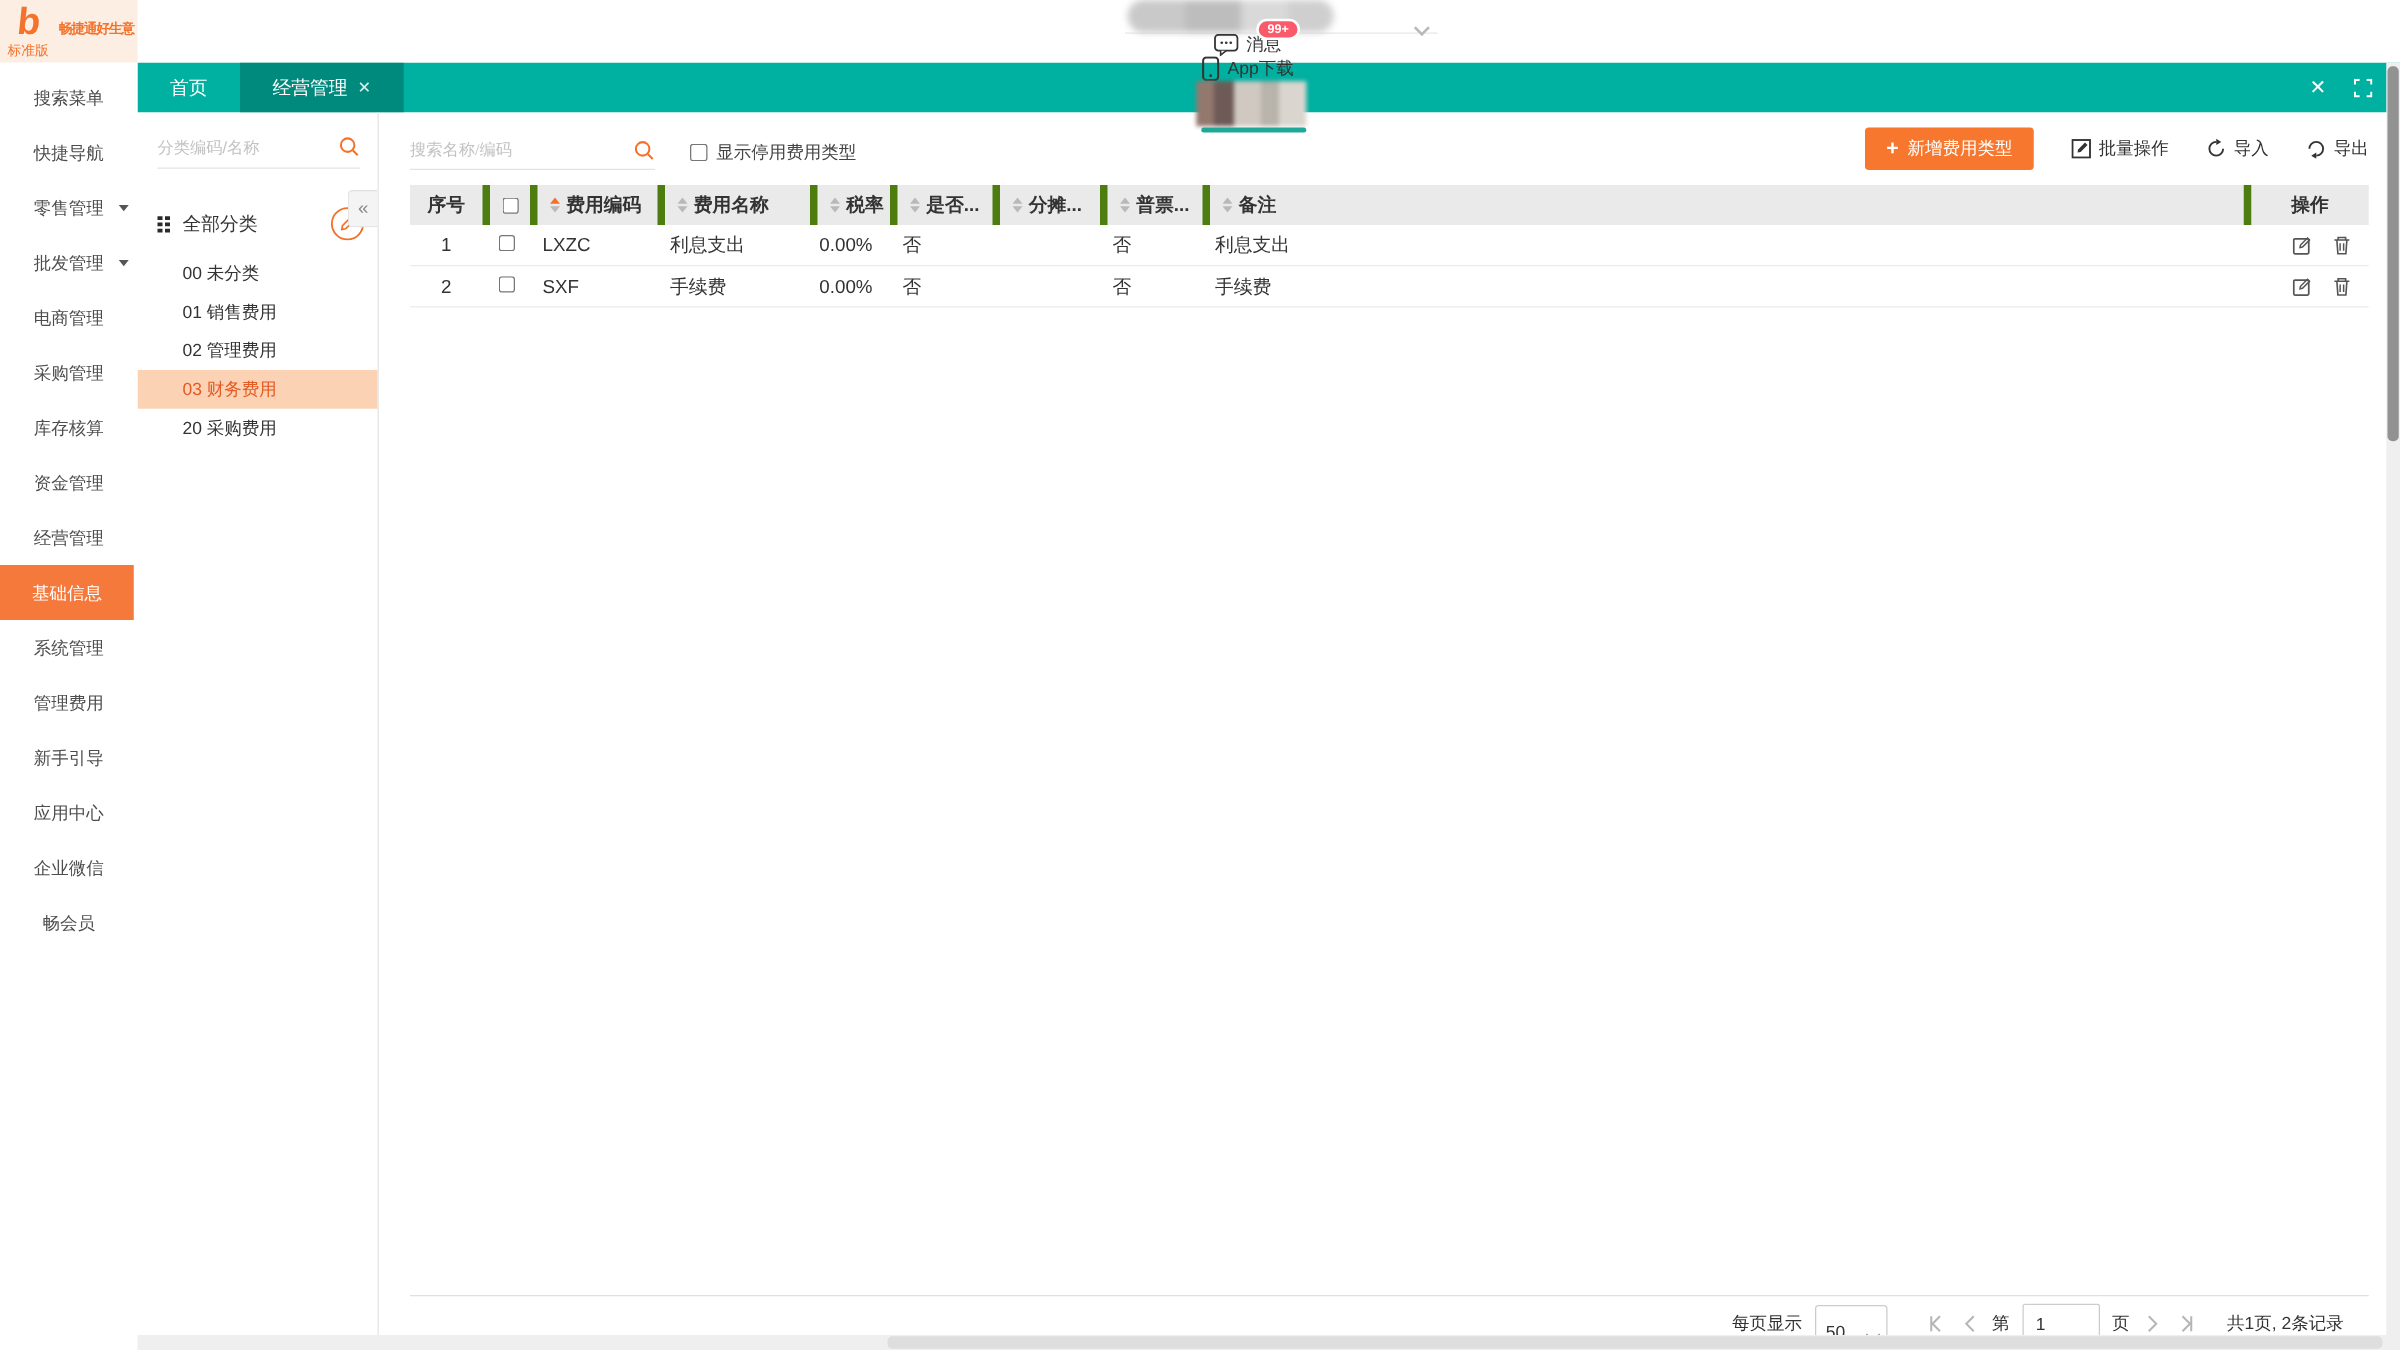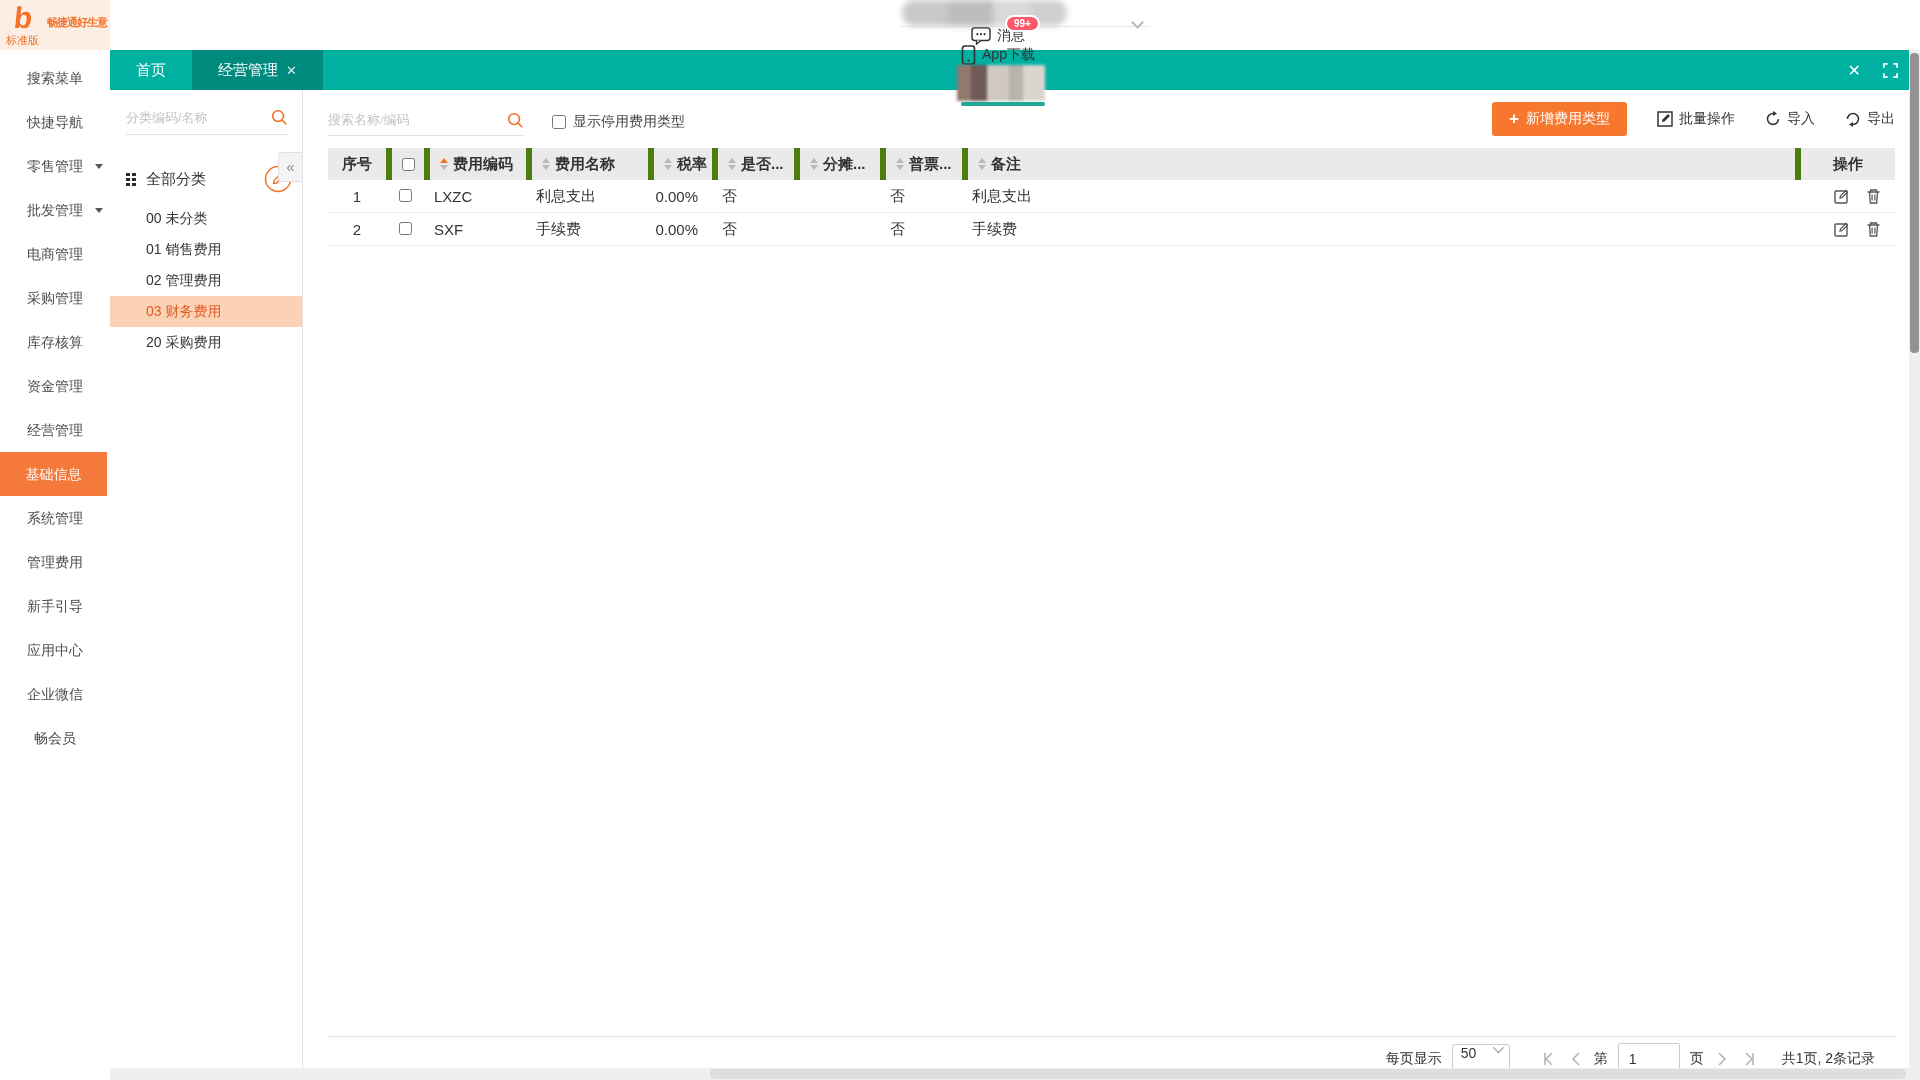--- a/index.html
+++ b/index.html
@@ -126,21 +126,21 @@
   .row-chk { width:13px; height:13px; }
   .op-icons { display:flex; gap:16px; justify-content:flex-end; padding-right:14px; }
   .op-icons svg { cursor:pointer; }
 
   .flex-spacer { flex:1; }
 
   
   .pagebar { height:44px; border-top:1px solid #e0e0e0; display:flex; align-items:center;
     justify-content:flex-end; font-size:14px; color:#333; gap:10px; padding-right:20px; }
   .pp-select { width:58px; height:30px; border:1px solid #ccc; border-radius:3px;
-    display:flex; align-items:flex-start; padding:0 8px; gap:8px; cursor:pointer; margin-right:18px;}
+    display:flex; align-items:flex-end; padding:0 8px; gap:8px; cursor:pointer; margin-right:18px;}
   .pp-select .val { flex:1; }
   .sel-chevron { width:8px; height:8px; border-right:1.5px solid #8a8a8a;
     border-bottom:1.5px solid #8a8a8a; transform:rotate(45deg) translateY(-2px); }
   .pg-btn { display:flex; align-items:center; cursor:pointer; padding:0 2px; }
   .page-input { width:62px; height:32px; border:1px solid #ccc; border-radius:2px;
     padding:0 10px; font-size:14px; color:#333; outline:none; font-family:inherit; }
   .pg-summary { margin-left:12px; }
 
   
   .vscroll { position:absolute; right:0; top:50px; bottom:12px; width:11px; background:#efefef; z-index:9; }

